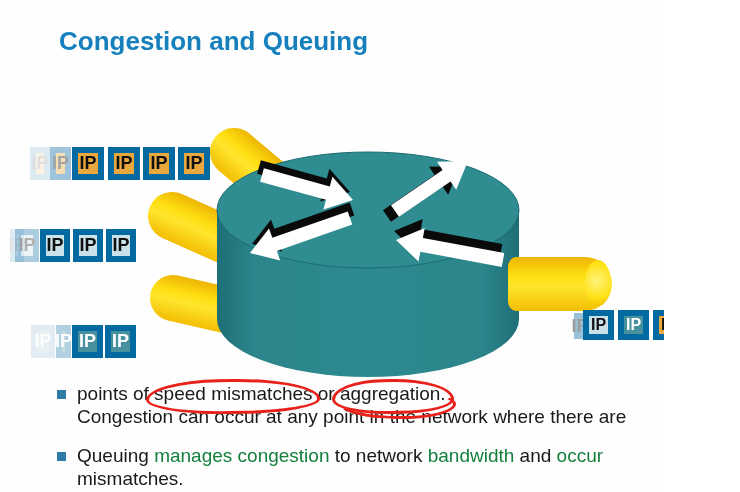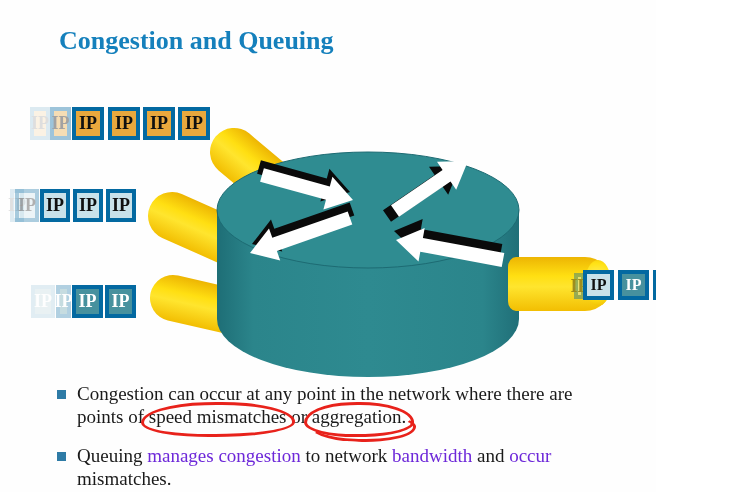--- a/index.html
+++ b/index.html
@@ -1,23 +1,23 @@
 <!DOCTYPE html>
 <html><head>
 <meta charset="utf-8">
 <style>
   html,body{margin:0;padding:0;background:#fff;}
   .page{position:relative;width:656px;height:492px;background:#fefefe;overflow:hidden;
-        font-family:Liberation Serif, serif;}
+        font-family:Liberation Sans, sans-serif;padding-left:8px;}
   .title{position:absolute;left:59px;top:26px;margin:0;font-size:26px;font-weight:bold;
          color:#1580BC;letter-spacing:0;}
   
   .ip{position:absolute;display:flex;align-items:center;justify-content:center;
-      border:4px solid #0369a1;box-sizing:border-box;font-weight:bold;font-size:18px;
-      color:#101010;z-index:4;}
+      border:6px solid #0369a1;box-sizing:border-box;font-weight:bold;font-size:18px;
+      color:#101010;z-index:4;margin-top:40px;}
   .ip.small{font-size:16px;}
   .orange{background:#E9A83D;}
   .lblue{background:#C9E2EA;}
   .tealbox{background:#47919E;color:#ffffff;}
   .g13{opacity:.13;} .g38{opacity:.38;} .g12{opacity:.12;} .g32{opacity:.32;}
   .g11{opacity:.11;} .g30{opacity:.30;} .g40{opacity:.40;}
   
   .pipe{position:absolute;z-index:1;border-radius:24px;
         background:linear-gradient(180deg,#EDB503 0%,#FFDF12 35%,#FFE52E 55%,#F2BE02 100%);}
   .pipe-out{position:absolute;z-index:3;border-radius:8px 27px 27px 8px / 10px 50% 50% 10px;
@@ -27,21 +27,21 @@
   .router-svg{position:absolute;left:210px;top:145px;z-index:2;}
   .sh{fill:#0a0a0a;} .wh{fill:#ffffff;}
   
   .figid{position:absolute;left:730px;top:312px;transform:rotate(-90deg);transform-origin:0 0;
          font-size:8px;color:#8a8a8a;letter-spacing:.5px;white-space:nowrap;}
   
   .bullets{position:absolute;left:57px;top:382px;width:660px;}
   .bullet{display:flex;align-items:flex-start;margin-bottom:16px;}
   .sq{width:9px;height:9px;background:#2E7BA6;margin:8px 11px 0 0;flex:0 0 auto;}
   .btext{font-size:19px;line-height:23px;color:#1a1a1a;}
-  .red{color:#6d28d9;}
+  .red{color:#15803d;}
   .circ{position:relative;}
   .circ::before{content:"";position:absolute;left:-8px;right:-8px;top:-4px;bottom:-10px;
         border:3.5px solid #E8221B;border-radius:45% 55% 48% 52% / 60% 65% 42% 48%;
         transform:rotate(-1deg);z-index:1;pointer-events:none;}
   .circ2::after{content:"";position:absolute;left:-4px;right:-10px;top:6px;bottom:-15px;
         border:3.5px solid transparent;border-bottom-color:#E8221B;border-right-color:#E8221B;
         border-radius:50% 50% 55% 45% / 40% 45% 60% 55%;
         transform:rotate(2deg);z-index:1;pointer-events:none;}
 </style>
 </head>
@@ -112,22 +112,22 @@
   <div class="ip small tealbox" style="left:618px;top:270px;width:31px;height:30px;">IP</div>
   <div class="ip small orange" style="left:653px;top:270px;width:31px;height:30px;">IP</div>
   <div class="ip small tealbox" style="left:688px;top:270px;width:31px;height:30px;">IP</div>
 
   <div class="figid">325P_262</div>
 
   <div class="bullets">
     <div class="bullet">
       <span class="sq"></span>
       <div class="btext">
+        <div><span>points of </span><span class="circ">speed mismatches</span><span> or </span><span class="circ circ2">aggregation.</span></div>
         <div><span>Congestion can occur at any point in the network where there are</span></div>
-        <div><span>points of </span><span class="circ">speed mismatches</span><span> or </span><span class="circ circ2">aggregation.</span></div>
       </div>
     </div>
     <div class="bullet">
       <span class="sq"></span>
       <div class="btext">
         <div><span>Queuing </span><span class="red">manages congestion</span><span> to network </span><span class="red">bandwidth</span><span> and </span><span class="red">occur</span></div>
         <div><span>mismatches.</span></div>
       </div>
     </div>
   </div>

